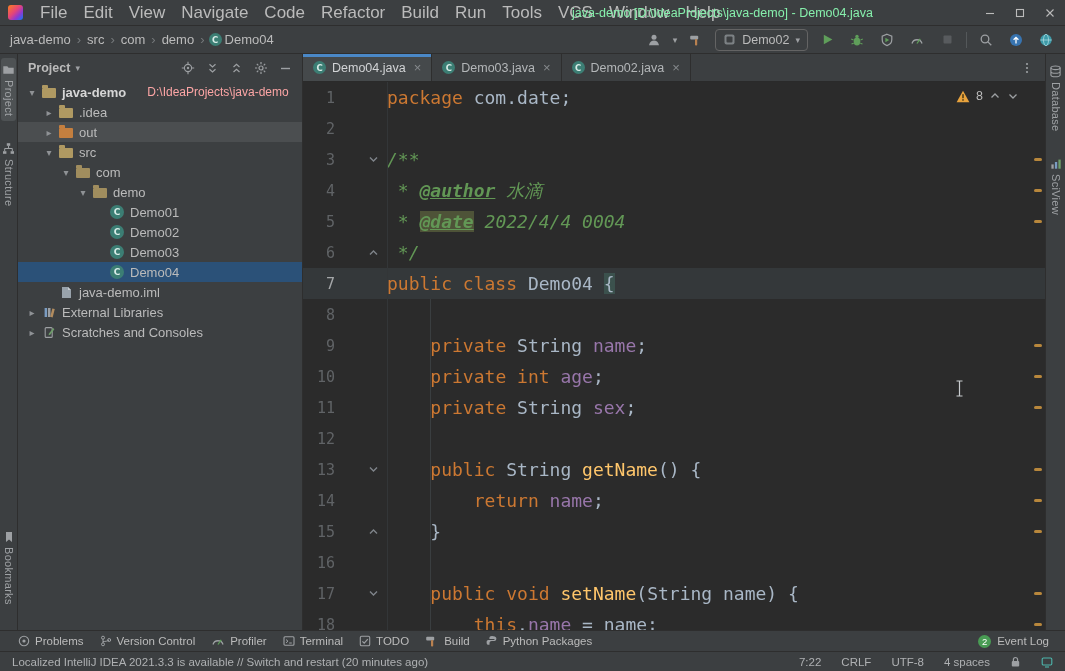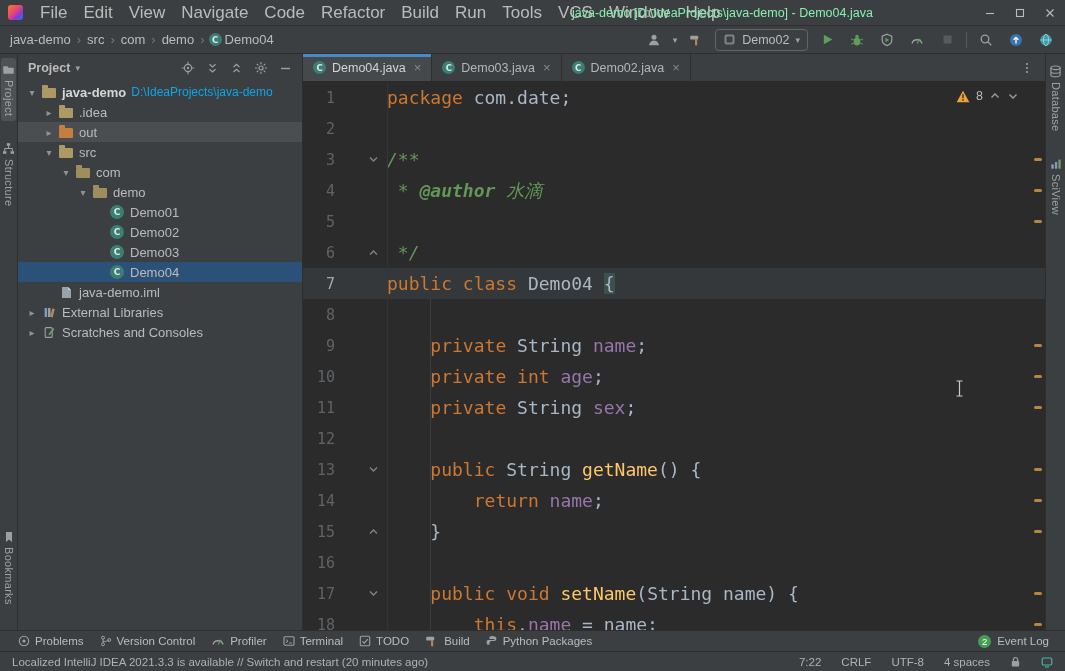--- a/index.html
+++ b/index.html
@@ -40,21 +40,21 @@
 #panel-header{height:28px;display:flex;align-items:center;padding:0 10px 0 10px;gap:5px;flex:none}
 #panel-title{font-size:12.5px;font-weight:bold;color:#bbb}
 #panel-actions{margin-left:auto;display:flex;gap:11px;align-items:center}
 .tree-row{height:20px;display:flex;align-items:center;font-size:13px;color:#bbb;white-space:nowrap;cursor:default}
 .tree-row.selected{background:#2b5178}
 .tree-row.hovered{background:#4b4e50}
 .tree-chev{width:16px;text-align:center;color:#8f9295;font-size:10px;flex:none}
 .tree-icon{width:18px;flex:none;display:flex;justify-content:center;align-items:center}
 .tree-label{margin-left:4px}
 .tree-label.bold{font-weight:bold;color:#d6d6d6}
-.tree-suffix{margin-left:5px;color:#0ea5e9;font-size:12px}
+.tree-suffix{margin-left:21px;color:#fca5a5;font-size:12px}
 .i-folder{width:14px;height:10px;background:#af9962;border-radius:1px;position:relative;margin-top:2px;display:inline-block}
 .i-folder::before{content:"";position:absolute;top:-3px;left:0;width:6px;height:3px;background:inherit;border-radius:1px 1px 0 0}
 .i-folder.excl{background:#c47f3f}
 .i-folder.pkg{background:#a08d5e}
 .i-class{width:14px;height:14px;border-radius:50%;background:#3c7e74;color:#d9ece8;font:bold 9px "DejaVu Sans",sans-serif;display:inline-flex;align-items:center;justify-content:center}
 .i-class.sm{width:13px;height:13px;font-size:8.5px}
 
 #editor-wrap{flex:1;display:flex;flex-direction:column;min-width:0}
 #tabbar{height:28px;background:#3c3f41;border-bottom:1px solid #2a2a2a;display:flex;align-items:stretch;flex:none}
 .tab{display:flex;align-items:center;gap:6px;padding:0 10px;font-size:12.5px;color:#b3b6b8;border-right:1px solid #2e2e2e;position:relative;cursor:default}
@@ -67,21 +67,21 @@
 .code-row.current{background:#34383a}
 .gut-num{width:40px;text-align:right;padding-right:8px;font:15px "DejaVu Sans Mono",monospace;color:#606366;flex:none}
 .code-row.current .gut-num{color:#a4a7a9}
 .gut-fold{width:44px;flex:none;display:flex;justify-content:flex-end;padding-right:8px;align-items:center}
 .code-text{font:18px/31px "DejaVu Sans Mono","DejaVu Sans",monospace;white-space:pre;margin:0}
 .tk-kw{color:#cc7832}
 .tk-pl{color:#a9b7c6}
 .tk-fld{color:#9876aa}
 .tk-mth{color:#ffc66b}
 .tk-doc{color:#629755;font-style:italic}
-.tk-tag{color:#629755;font-style:italic;font-weight:bold;}
+.tk-tag{color:#629755;font-style:italic;font-weight:bold;text-decoration:underline}
 .tk-taghl{color:#629755;font-style:italic;font-weight:bold;text-decoration:underline;background:#4e5338}
 .tk-docv{color:#629755;font-style:italic}
 .tk-brace{color:#a9b7c6;background:#3b514d}
 #gutter-sep{position:absolute;left:84px;top:0;bottom:0;width:1px;background:#333638}
 #indent-guide{position:absolute;left:127px;top:217px;height:331px;width:1px;background:#3a3e40}
 #inspections{position:absolute;top:7px;right:26px;display:flex;align-items:center;gap:6px;font-size:12.5px;color:#bbb}
 .stripe{position:absolute;right:3px;width:8px;height:3px;border-radius:1.5px;background:#b8873c}
 #mouse-cursor{position:absolute;left:652px;top:298px;pointer-events:none}
 
 #bottombar{height:21px;background:#3c3f41;border-top:1px solid #2e2e2e;display:flex;align-items:center;padding:0 10px;flex:none}
@@ -442,20 +442,21 @@
               <pre class="code-text"><span class="tk-doc">/**</span></pre>
             </div>
             <div class="code-row">
               <span class="gut-num">4</span>
               <span class="gut-fold"></span>
               <pre class="code-text"><span class="tk-doc"> * </span><span class="tk-tag">@author</span><span class="tk-docv"> 水滴</span></pre>
             </div>
             <div class="code-row">
               <span class="gut-num">5</span>
               <span class="gut-fold"></span>
+              <pre class="code-text"><span class="tk-doc"> * </span><span class="tk-taghl">@date</span><span class="tk-docv"> 2022/4/4 0004</span></pre>
             </div>
             <div class="code-row">
               <span class="gut-num">6</span>
               <span class="gut-fold">
                 <svg width="11" height="11" viewBox="0 0 11 11">
                   <path d="M2 7.5L5.5 4 9 7.5" fill="none" stroke="#7f848a" stroke-width="1.4"></path>
                 </svg>
               </span>
               <pre class="code-text"><span class="tk-doc"> */</span></pre>
             </div>

